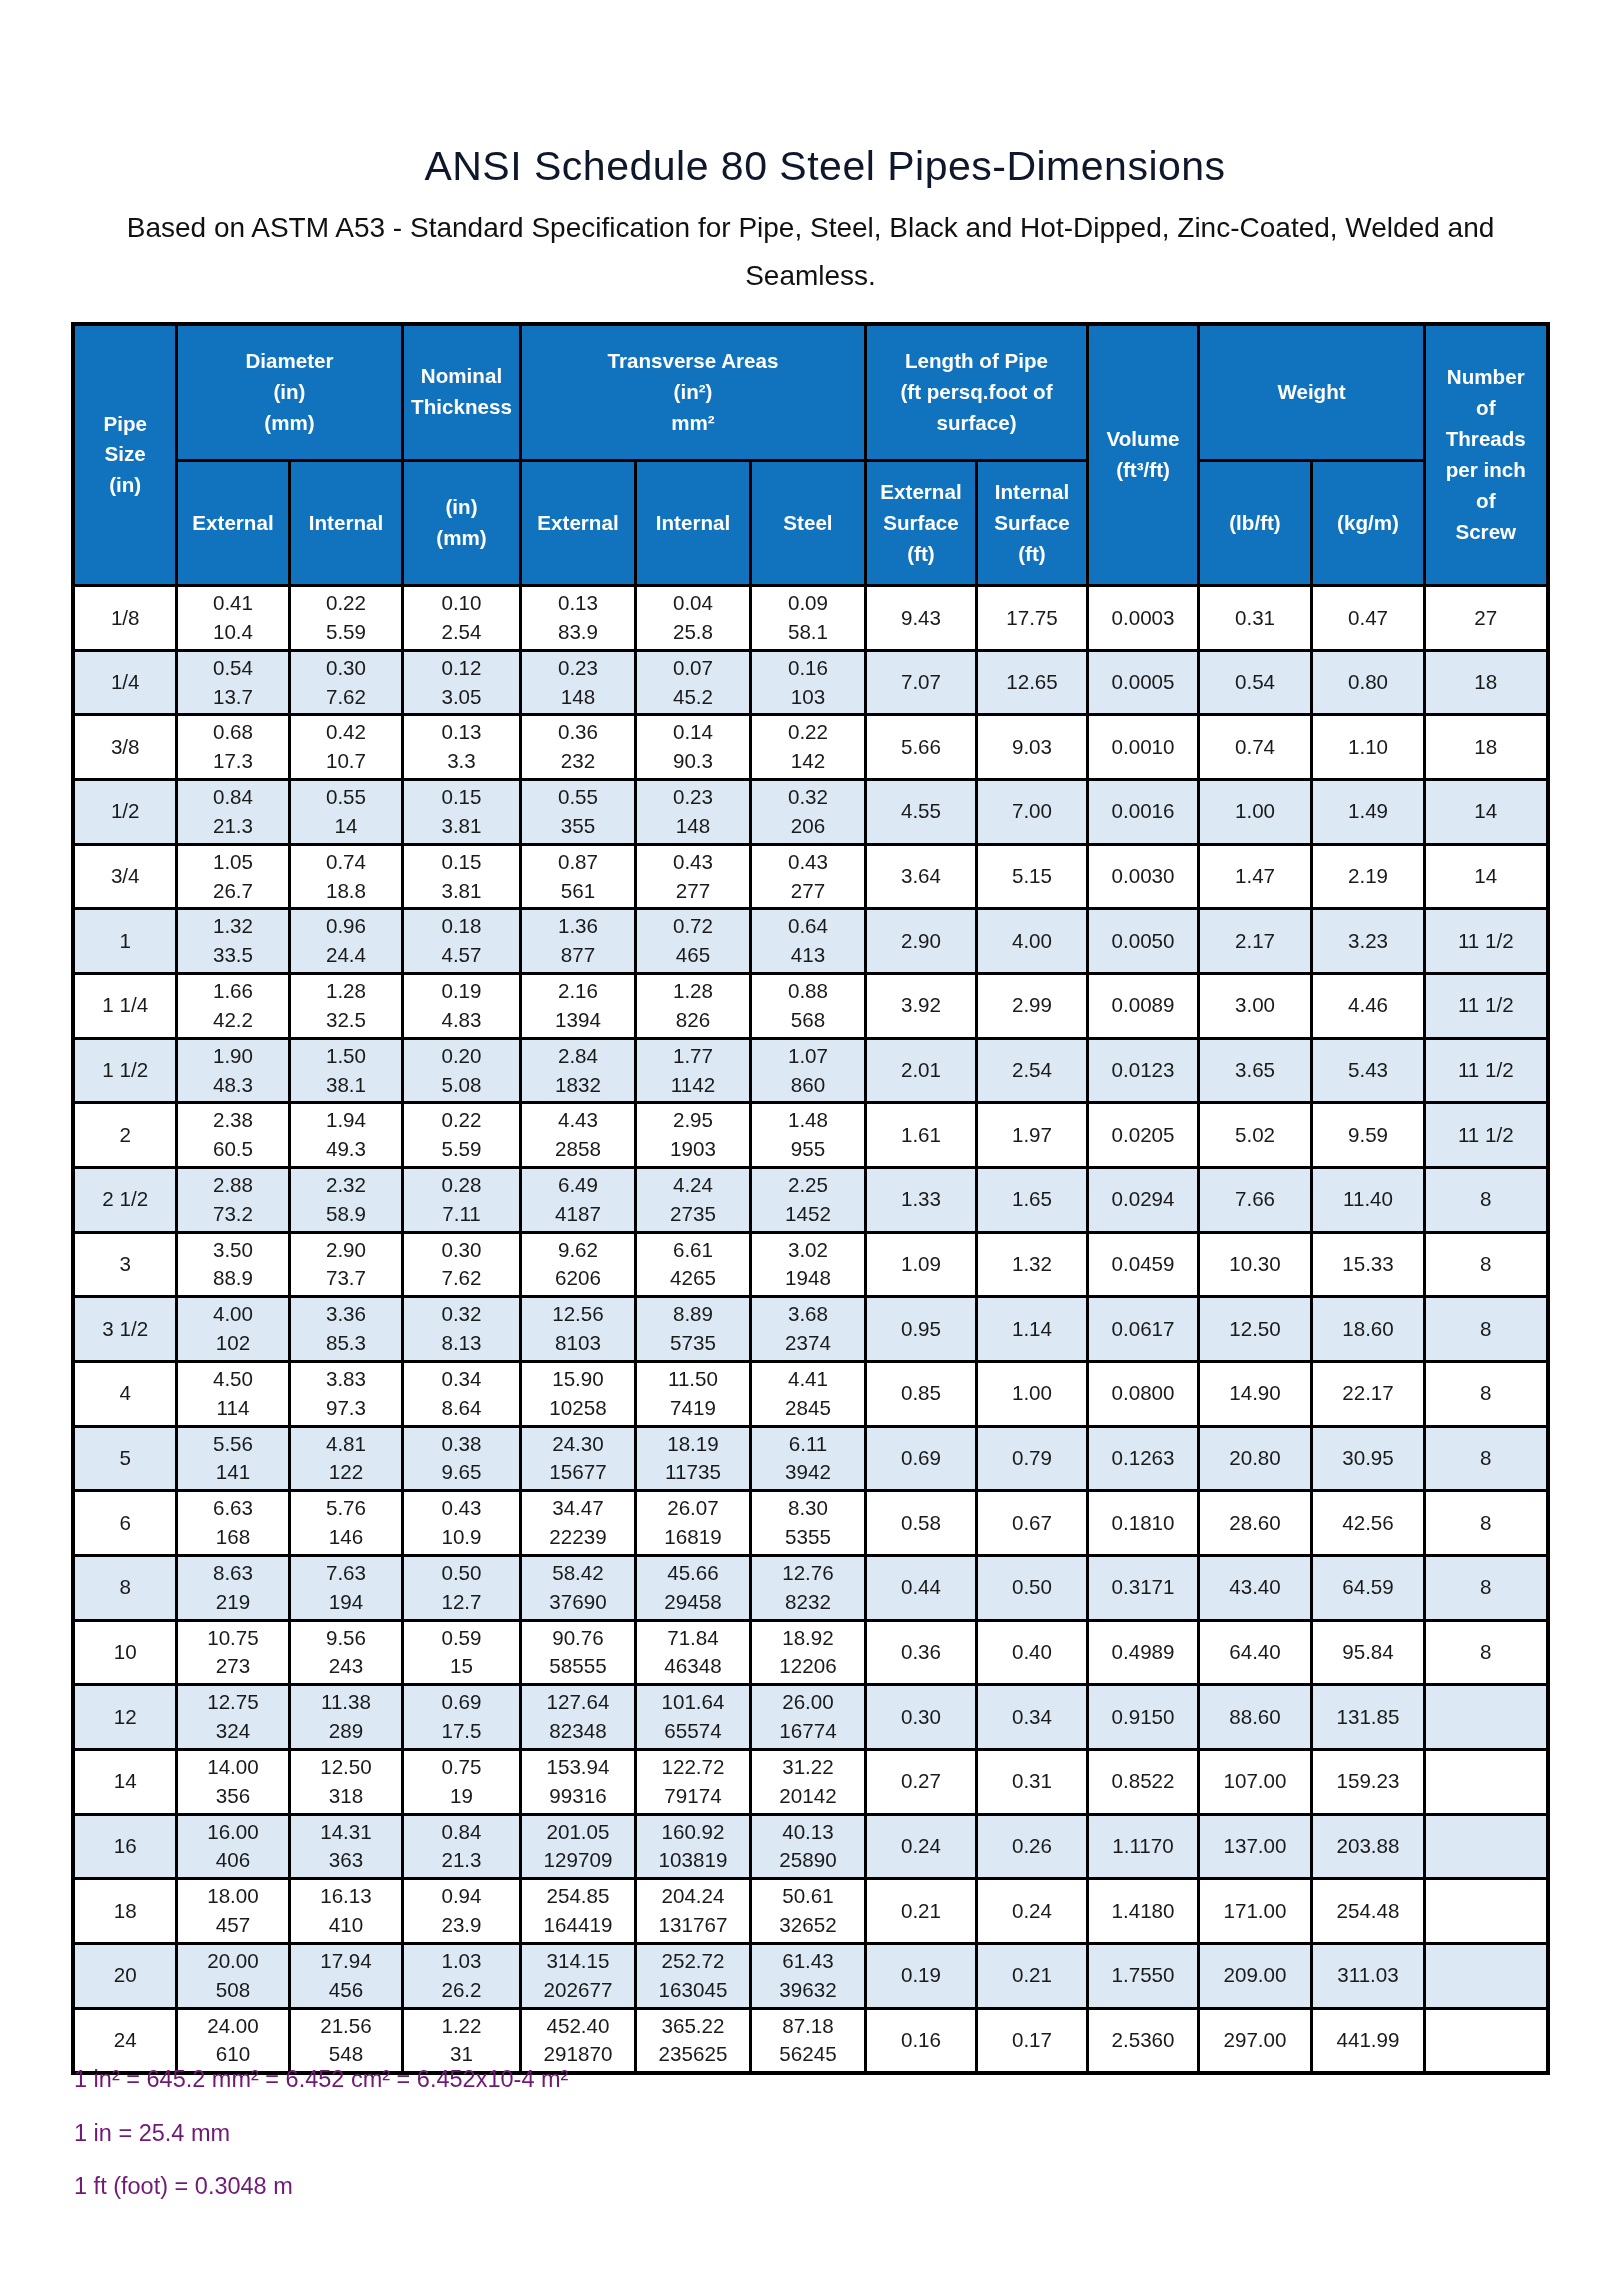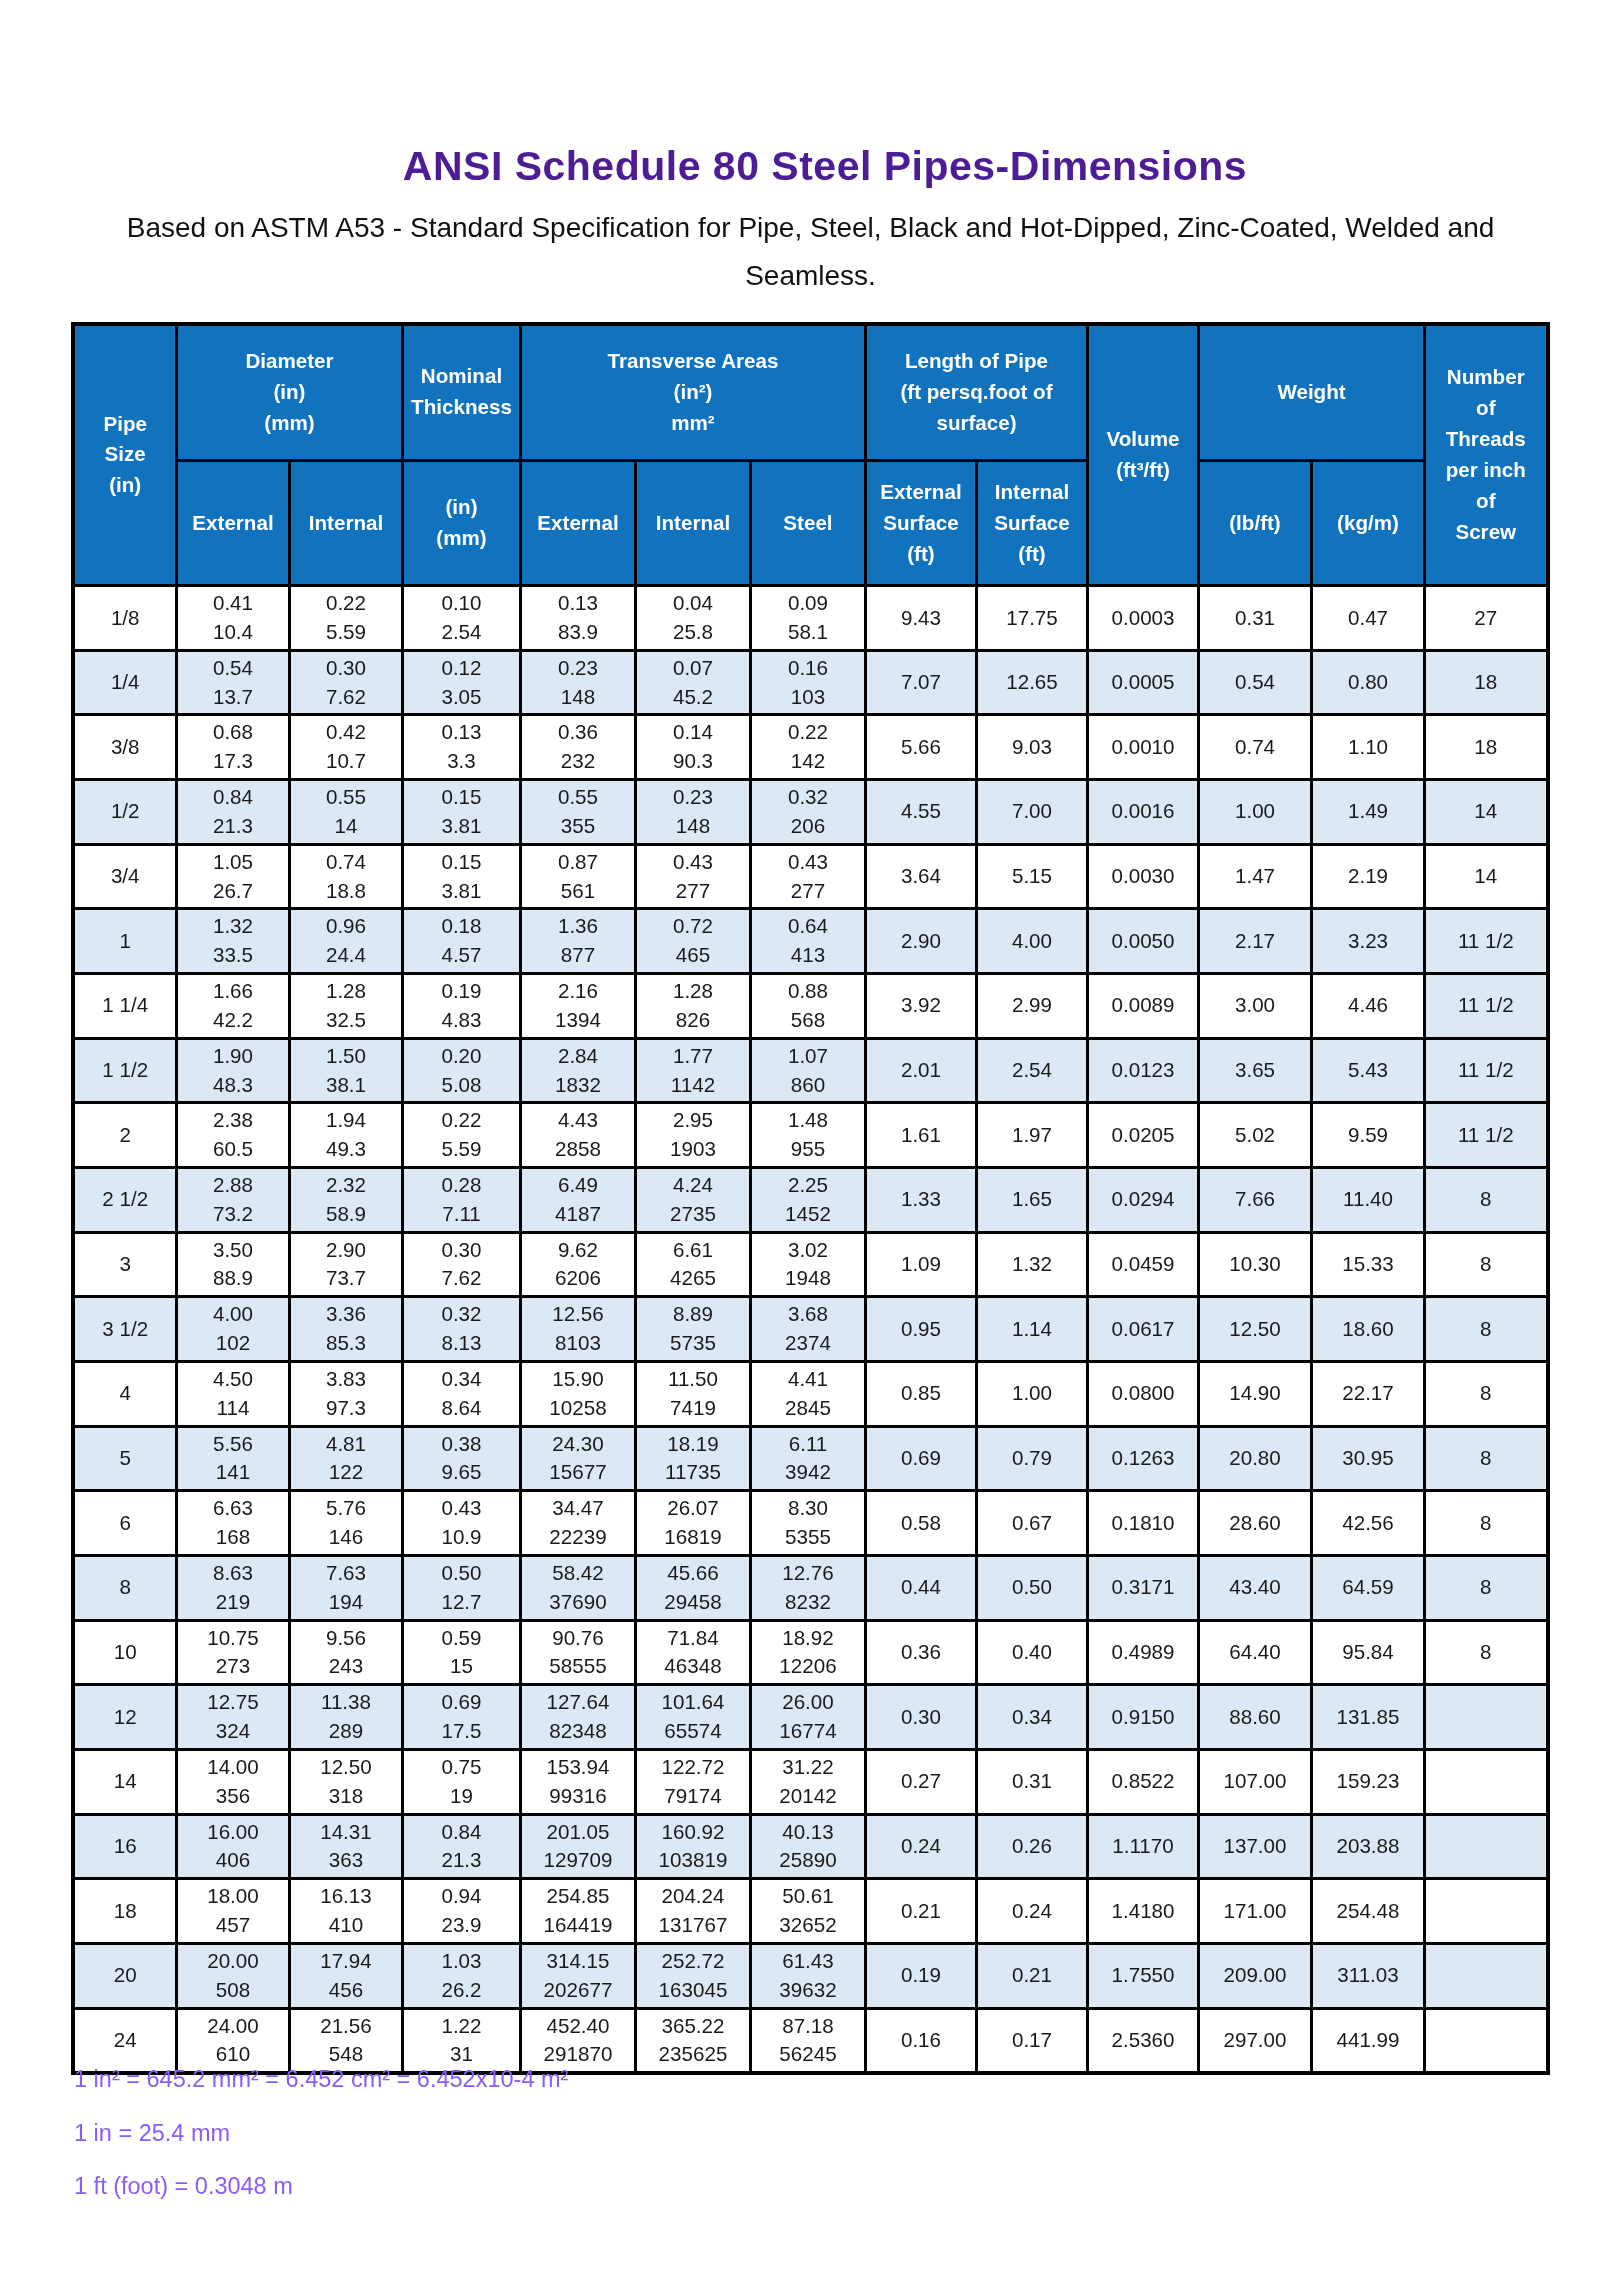--- a/index.html
+++ b/index.html
@@ -15,23 +15,23 @@
     width:1621px;height:2293px;
     font-family:"Liberation Sans", sans-serif;
     color:var(--ink);
     position:relative;
   }
   .page{position:absolute;inset:0;}
   h1.title{
     margin-top:143px;
     text-align:center;
     font-size:41px;
-    font-weight:700;
+    font-weight:400;
     letter-spacing:0.5px;
-    color:#4c1d95;
+    color:#0f172a;
     padding-left:29px;
   }
   .subtitle{
     margin:13.7px auto 0 auto;
     max-width:1441px;
     text-align:center;
     font-size:28px;
     line-height:1.72;
     color:#111;
   }
@@ -65,21 +65,21 @@
     line-height:1.4;
     height:62px;
     padding:2px 2px;
   }
   table.pipes tbody tr.alt td{background:var(--row-alt);}
   table.pipes tbody td.shaded{background:var(--row-alt);margin-left:40px;}
   .notes{
     position:absolute;
     left:74px;top:2053px;
     font-size:23.5px;
-    color:#8b5cf6;
+    color:#701a75;
   }
   .notes p{line-height:2.28;}
 </style>
 </head>
 <body>
 
 <div class="page">
 
   <h1 class="title">ANSI Schedule 80 Steel Pipes-Dimensions</h1>
   <p class="subtitle">Based on ASTM A53 - Standard Specification for Pipe, Steel, Black and Hot-Dipped, Zinc-Coated, Welded and Seamless.</p>

